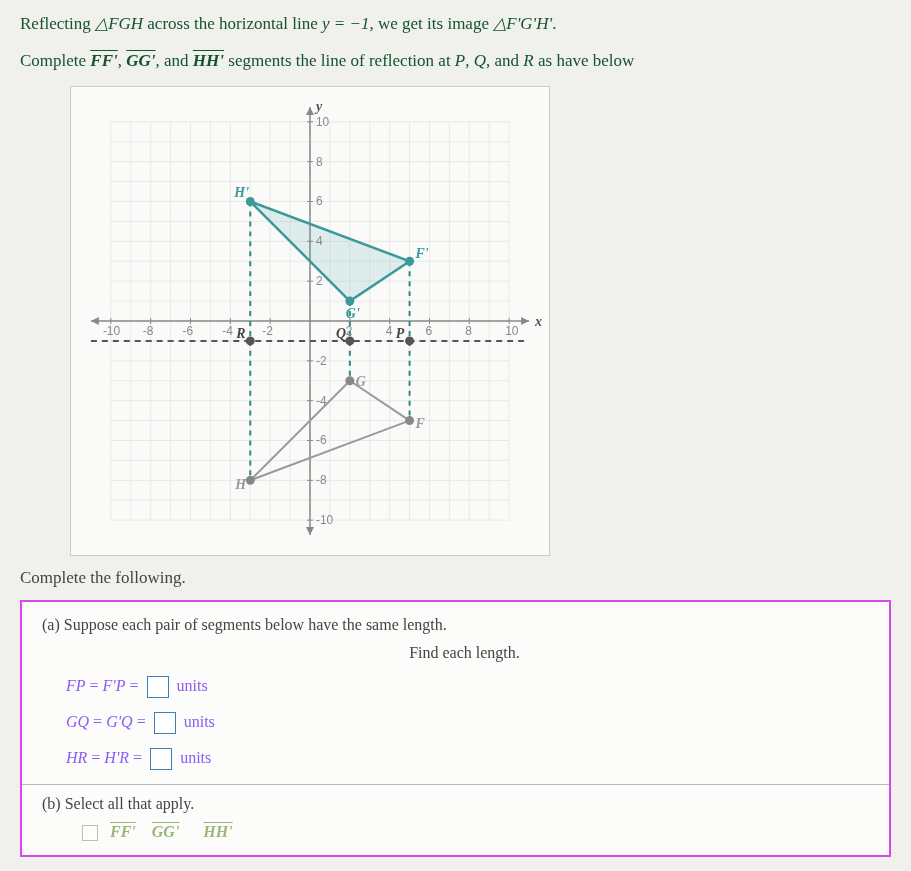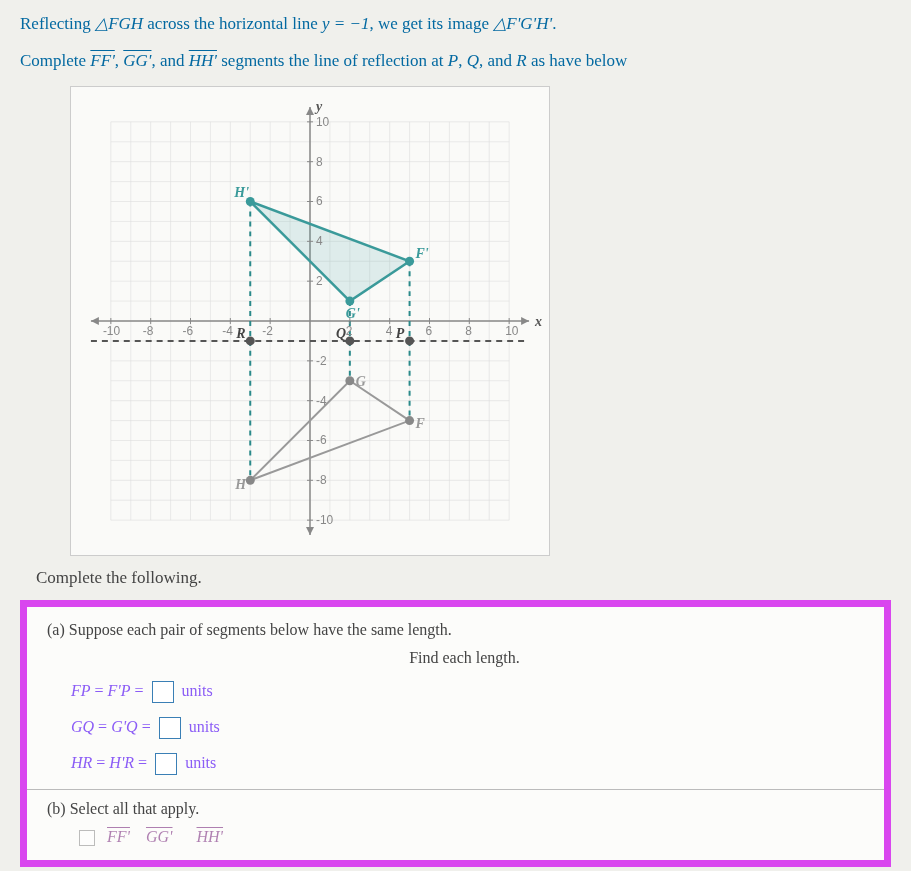--- a/index.html
+++ b/index.html
@@ -3,36 +3,36 @@
   <meta charset="utf-8">
   <style>
     * { box-sizing: border-box; margin: 0; padding: 0; }
     body {
       font-family: Georgia, 'Times New Roman', serif;
       background: #f0f0ec;
       color: #333;
       padding: 10px 20px;
       width: 911px;
     }
-    .intro-text { font-size: 17px; color: #0369a1; line-height: 1.7; margin-bottom: 8px; }
+    .intro-text { font-size: 17px; color: #14532d; line-height: 1.7; margin-bottom: 8px; }
     .math-it { font-style: italic; font-family: 'Times New Roman', serif; }
-    .overline { text-decoration: overline; }
+    .overline { text-decoration: overline; font-weight: bold; }
     .graph-container {
       margin: 10px 0 10px 50px;
       border: 1px solid #ccc;
       background: #fafaf8;
       width: 480px;
       height: 470px;
       position: relative;
       overflow: hidden;
     }
     .graph-svg { width: 100%; height: 100%; display: block; }
-    .section-hdr { font-size: 17px; color: #444; margin: 12px 16px; }
+    .section-hdr { font-size: 17px; color: #444; margin: 12px 0; }
     .question-box {
-      border: 7px solid #d946ef;
+      border: 2px solid #d946ef;
       background: #fcfcfa;
       padding: 14px 20px;
       margin-top: 6px;
       position: relative;
     }
     .q-text { font-size: 16px; color: #444; margin-bottom: 10px; }
     .eq-row { font-size: 16px; color: #8b5cf6; margin: 14px 0 14px 24px; font-family: 'Times New Roman', serif; }
     .input-box {
       display: inline-block;
       width: 22px; height: 22px;
@@ -218,21 +218,21 @@
     <span> = </span>
     <span class="math-it">H'R</span>
     <span> = </span>
     <span class="input-box"></span>
     <span> units</span>
   </div>
 
   <hr class="hr-div">
 
   <p class="q-text">(b) Select all that apply.</p>
-  <div style="margin-left:32px; font-size:16px; color:#701a75; opacity:0.55;">
+  <div style="margin-left:40px; font-size:16px; color:#4d7c0f; opacity:0.55;">
     <span class="checkbox"></span>
     <span class="math-it overline">FF'</span>
     &nbsp;&nbsp;
     <span class="math-it overline">GG'</span>
     &nbsp;&nbsp;&nbsp;&nbsp;
     <span class="math-it overline">HH'</span>
   </div>
 </div>
 
 </body></html>

